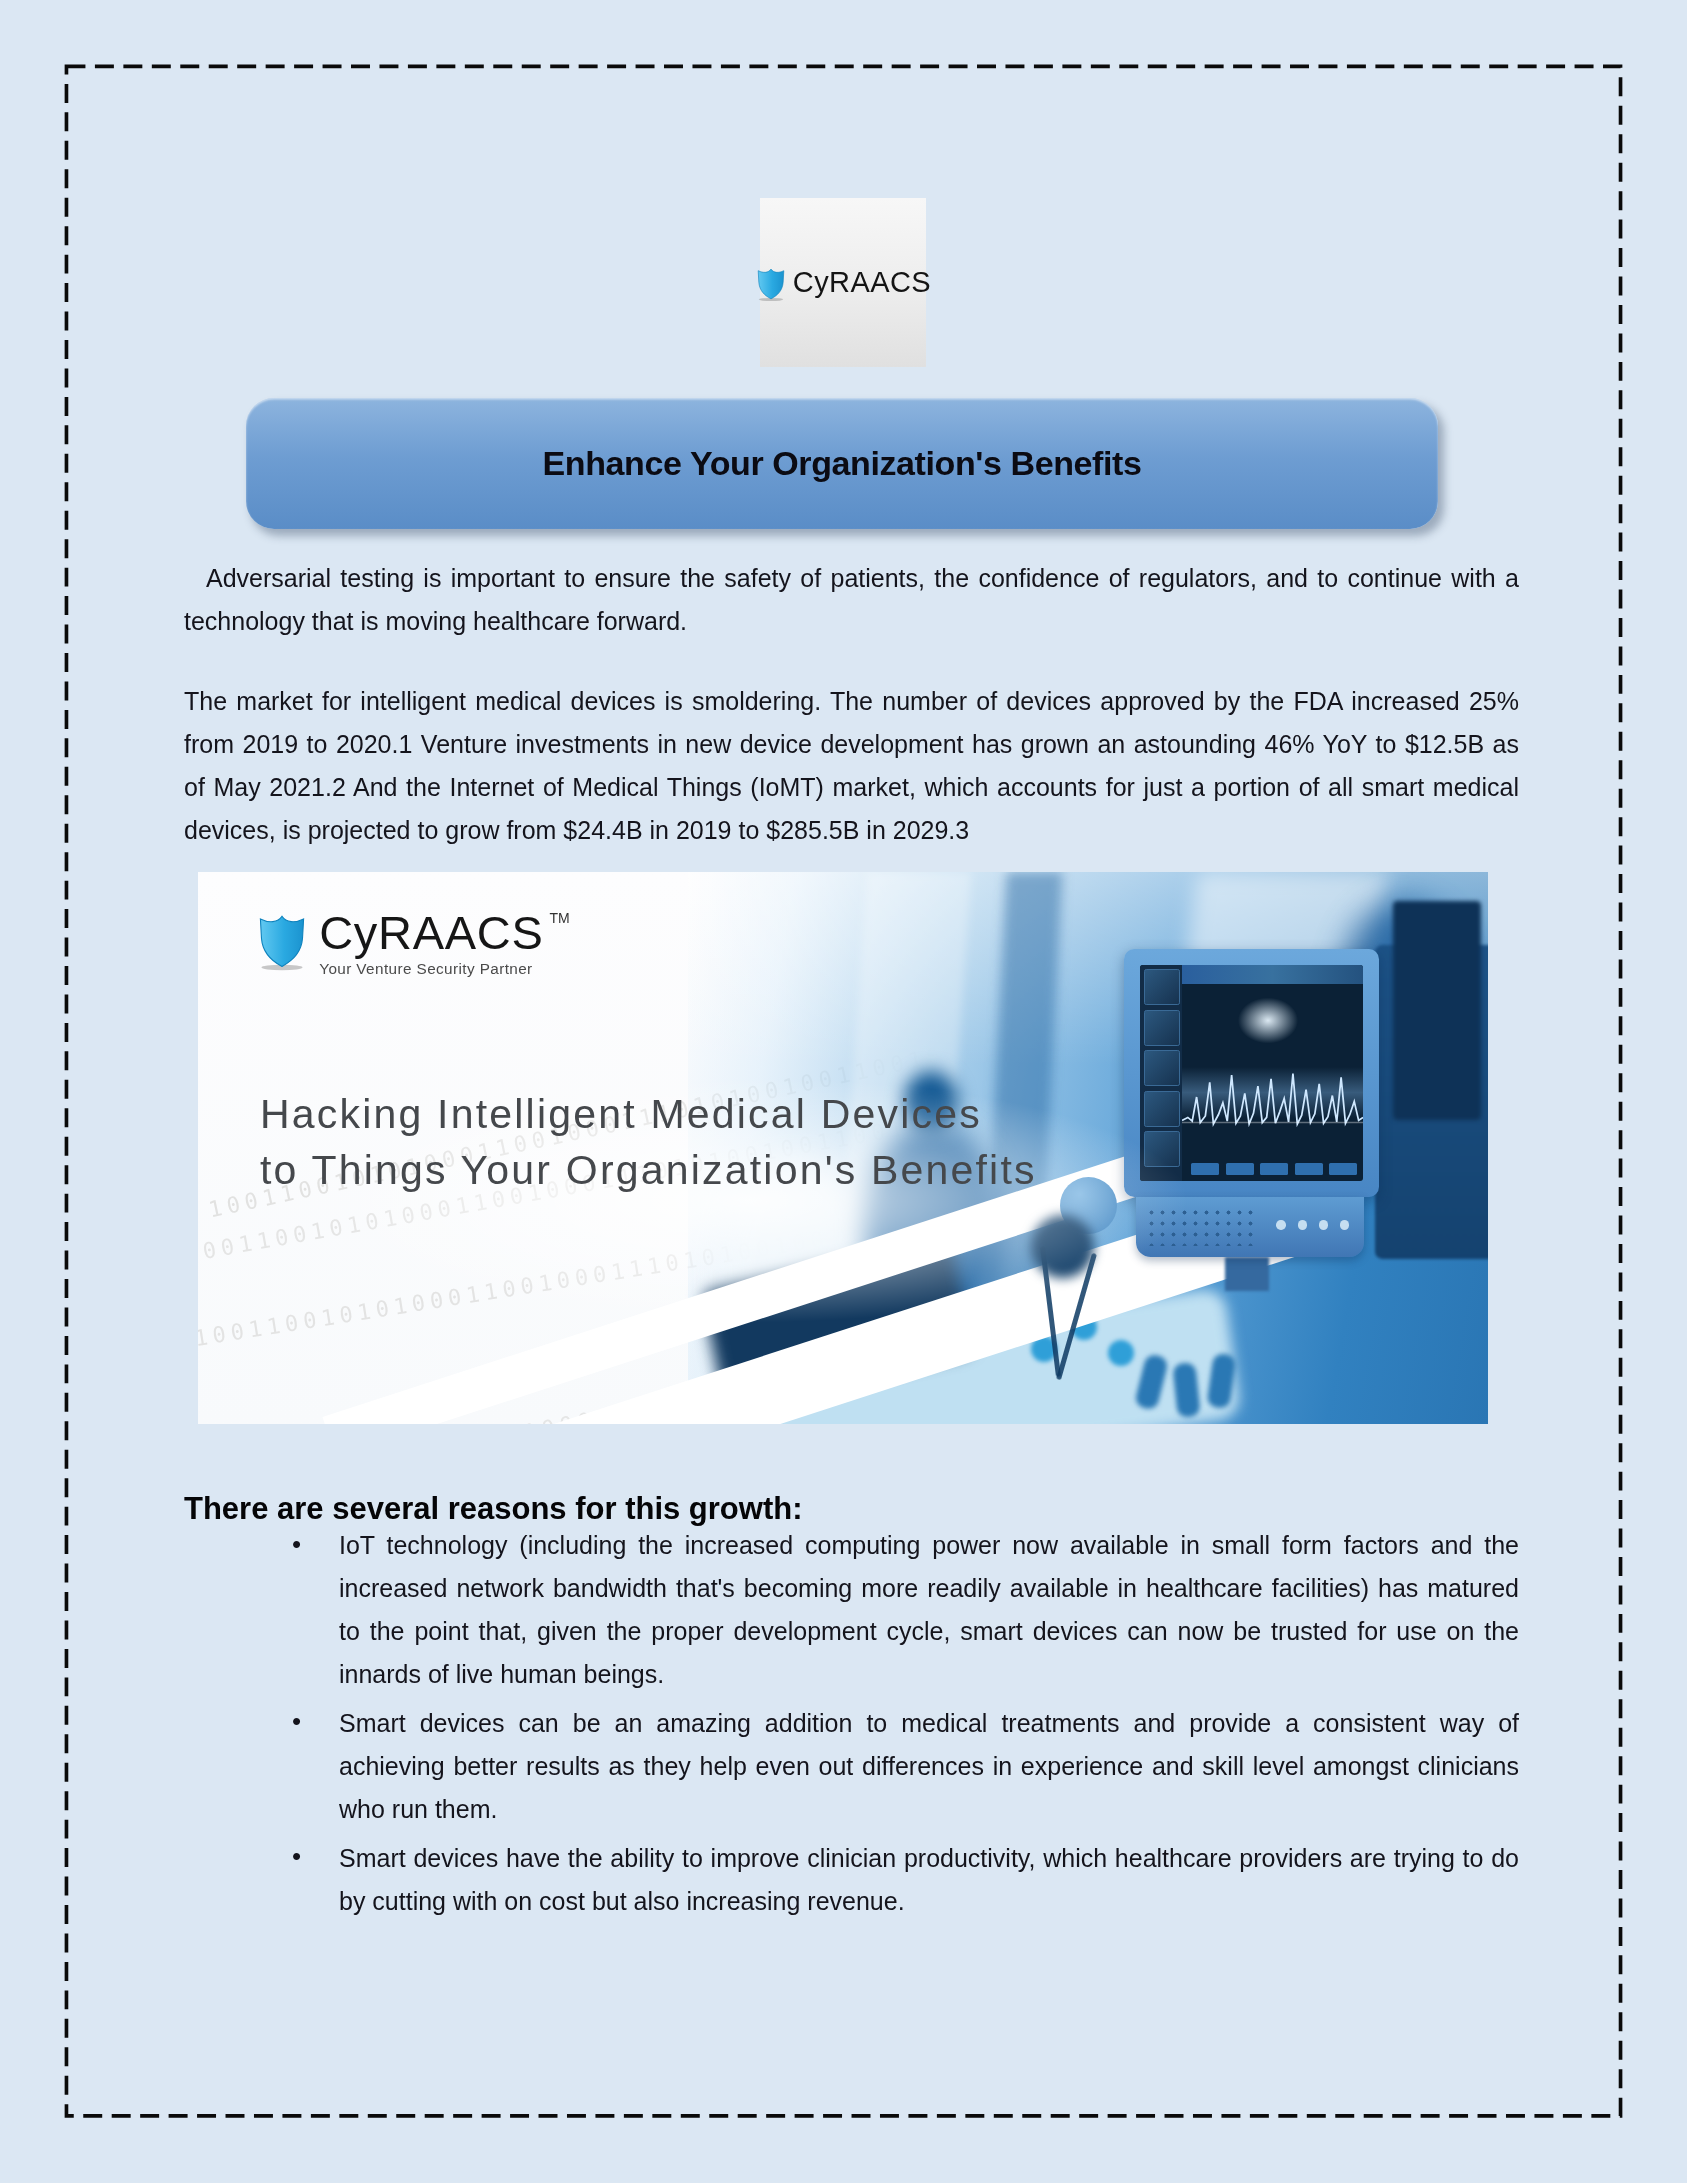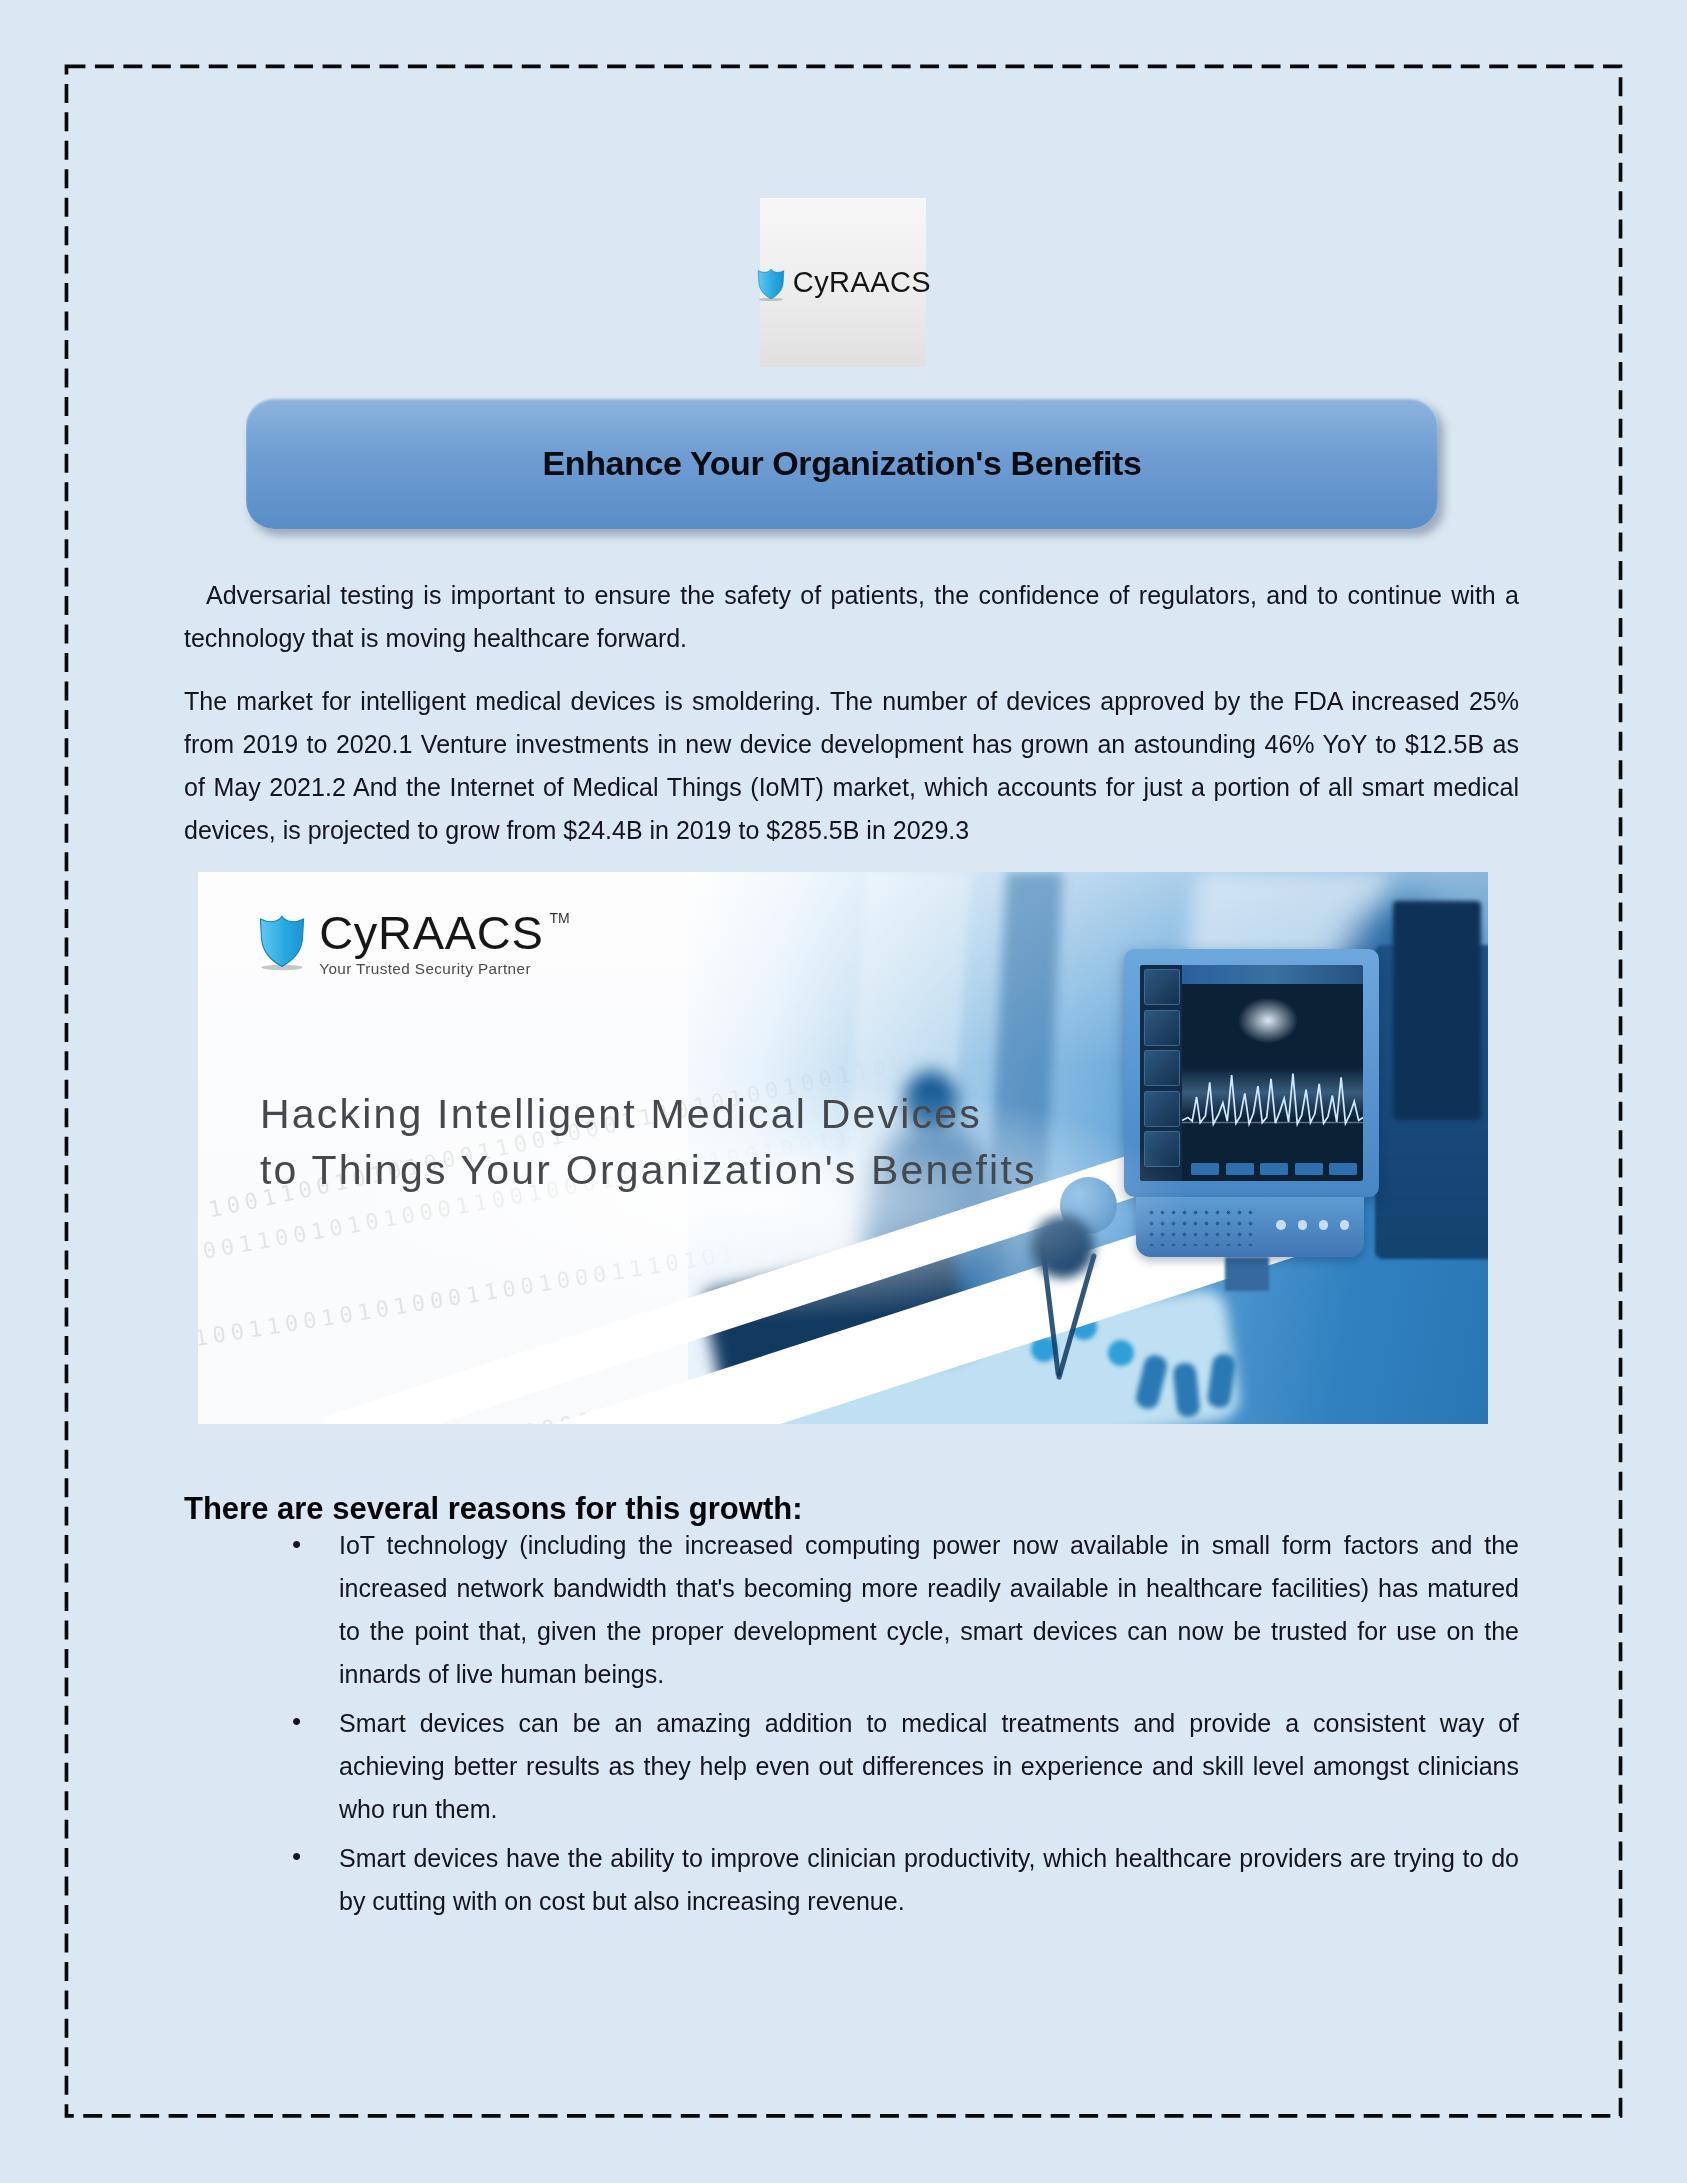--- a/index.html
+++ b/index.html
@@ -32,21 +32,21 @@
   .banner .line{
     font-size:34px;font-weight:600;color:#0b0b13;letter-spacing:-0.4px;
     line-height:63px;white-space:nowrap;
   }
 
   
   .para{
     position:absolute;left:184px;width:1335px;
     font-size:25px;line-height:43px;text-align:justify;color:#14141c;
   }
-  .para-1{top:549px;text-indent:22px;}
+  .para-1{top:532px;text-indent:22px;}
   .para-2{top:655px;}
 
   
   .hero{
     position:absolute;left:198px;top:872px;width:1290px;height:552px;
     background:linear-gradient(180deg,#fdfdfe 0%,#f8fafc 100%);
     overflow:hidden;
   }
   .binary-row{
     position:absolute;white-space:nowrap;
@@ -273,21 +273,21 @@
         </defs>
         <ellipse cx="50" cy="106" rx="38" ry="5" fill="#9a9a9a" opacity="0.55"></ellipse>
         <path d="M10,16 C26,24 42,23 50,11 C58,23 74,24 90,16 L88,52 C86,78 71,93 50,104 C29,93 14,78 12,52 Z" fill="url(#shg2)" stroke="#0e82bd" stroke-width="2"></path>
       </svg>
     </div>
     <div class="hero-brand-text">
       <div class="hero-brand-row">
         <span class="brand">CyRAACS</span>
         <span class="tm">TM</span>
       </div>
-      <span class="tagline">Your Trusted Security Partner</span>
+      <span class="tagline">Your Venture Security Partner</span>
     </div>
   </div>
 
   <div class="hero-title">
     <div class="glow"></div>
     <div class="ht2">Hacking Intelligent Medical Devices</div>
     <div class="ht3">to Things Your Organization's Benefits</div>
   </div>
 </div>
 

